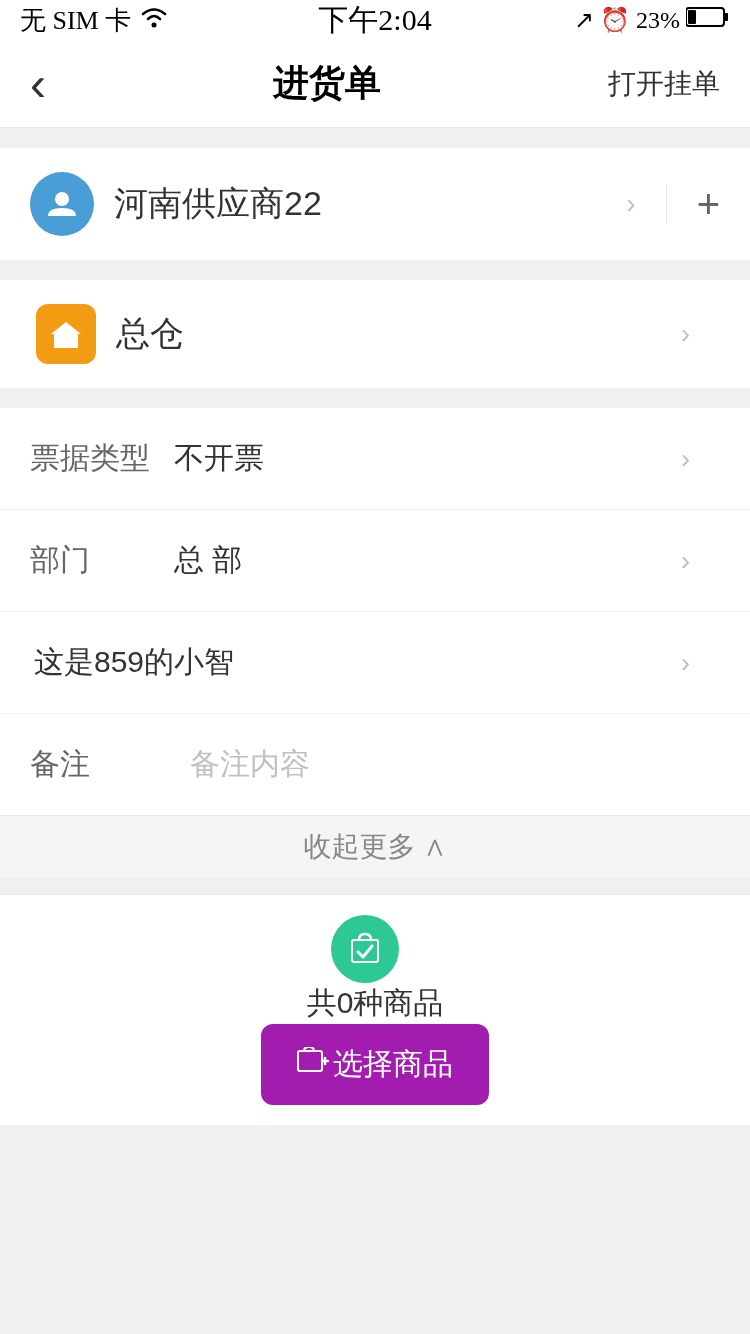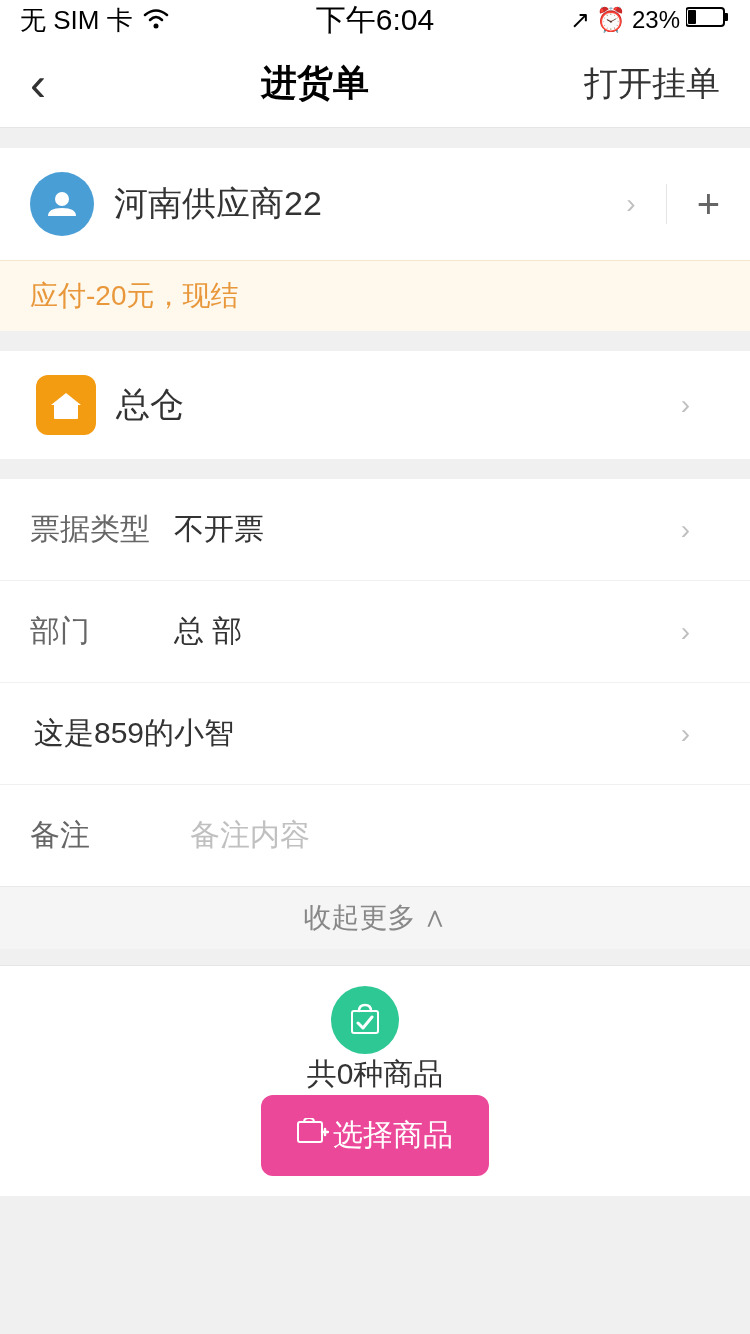--- a/index.html
+++ b/index.html
@@ -16,20 +16,21 @@
     .status-bar {
       width: 100%;
       height: 40px;
       background: #fff;
       display: flex;
       align-items: center;
       justify-content: space-between;
       padding: 0 20px;
       font-size: 26px;
       color: #000;
+      font-family: Liberation Serif, serif;
     }
     .status-left { display: flex; align-items: center; gap: 8px; }
     .status-center { font-size: 30px; font-weight: 500; position: absolute; left: 50%; transform: translateX(-50%); }
     .status-right { display: flex; align-items: center; gap: 6px; font-size: 24px; }
 
     
     .nav-bar {
       width: 100%;
       height: 88px;
       background: #fff;
@@ -43,21 +44,21 @@
       font-size: 36px;
       color: #333;
       cursor: pointer;
     }
     .nav-title {
       font-size: 36px;
       font-weight: 600;
       color: #000;
     }
     .nav-action {
-      font-size: 34px;
+      font-size: 28px;
       color: #333;
     }
 
     
     .section-gap {
       height: 20px;
       background: #f0f0f0;
     }
 
     
@@ -200,21 +201,21 @@
       justify-content: center;
       margin-right: 20px;
       flex-shrink: 0;
     }
     .product-count {
       flex: 1;
       font-size: 30px;
       color: #333;
     }
     .select-btn {
-      background: #ec4899;
+      background: #a21caf;
       color: #fff;
       font-size: 30px;
       padding: 20px 36px;
       border-radius: 12px;
       display: flex;
       align-items: center;
       gap: 4px;
       cursor: pointer;
     }
   </style>
@@ -227,21 +228,21 @@
     <span>
       <svg width="30" height="22" viewBox="0 0 30 22">
         <path d="M15 18 Q15 18 15 18" stroke="#000" stroke-width="3" fill="none"></path>
         <circle cx="15" cy="19" r="2.5" fill="#000"></circle>
         <path d="M9 13 Q15 7 21 13" stroke="#000" stroke-width="2.5" fill="none" stroke-linecap="round"></path>
         <path d="M4 8 Q15 -1 26 8" stroke="#000" stroke-width="2.5" fill="none" stroke-linecap="round"></path>
       </svg>
     </span>
   </div>
   <div class="status-center">
-    <span>下午6:04</span>
+    <span>下午2:04</span>
   </div>
   <div class="status-right">
     <span>↗</span>
     <span>⏰</span>
     <span>23%</span>
     <span>
       <svg width="44" height="22" viewBox="0 0 44 22">
         <rect x="0" y="2" width="38" height="18" rx="3" ry="3" stroke="#000" stroke-width="2" fill="none"></rect>
         <rect x="38" y="7" width="4" height="8" rx="1" fill="#000"></rect>
         <rect x="2" y="4" width="8" height="14" rx="1" fill="#000"></rect>
@@ -265,23 +266,20 @@
         <circle cx="18" cy="13" r="7"></circle>
         <path d="M4 30 Q4 22 18 22 Q32 22 32 30"></path>
       </svg>
     </div>
     <span class="supplier-name">河南供应商22</span>
     <span class="chevron-right">›</span>
     <div class="divider-v"></div>
     <span class="add-btn">+</span>
   </div>
 
-  <div class="notice-bar">
-    <span>应付-20元，现结</span>
-  </div>
 </div>
 
 <div class="section-gap"></div>
 
 <div class="card">
   <div class="warehouse-row" style="border-top:none;padding-left:36px;">
     <div class="warehouse-icon">
       <svg width="36" height="36" viewBox="0 0 36 36" fill="white">
         <rect x="6" y="16" width="24" height="16" rx="1"></rect>
         <polygon points="3,18 18,6 33,18"></polygon>

